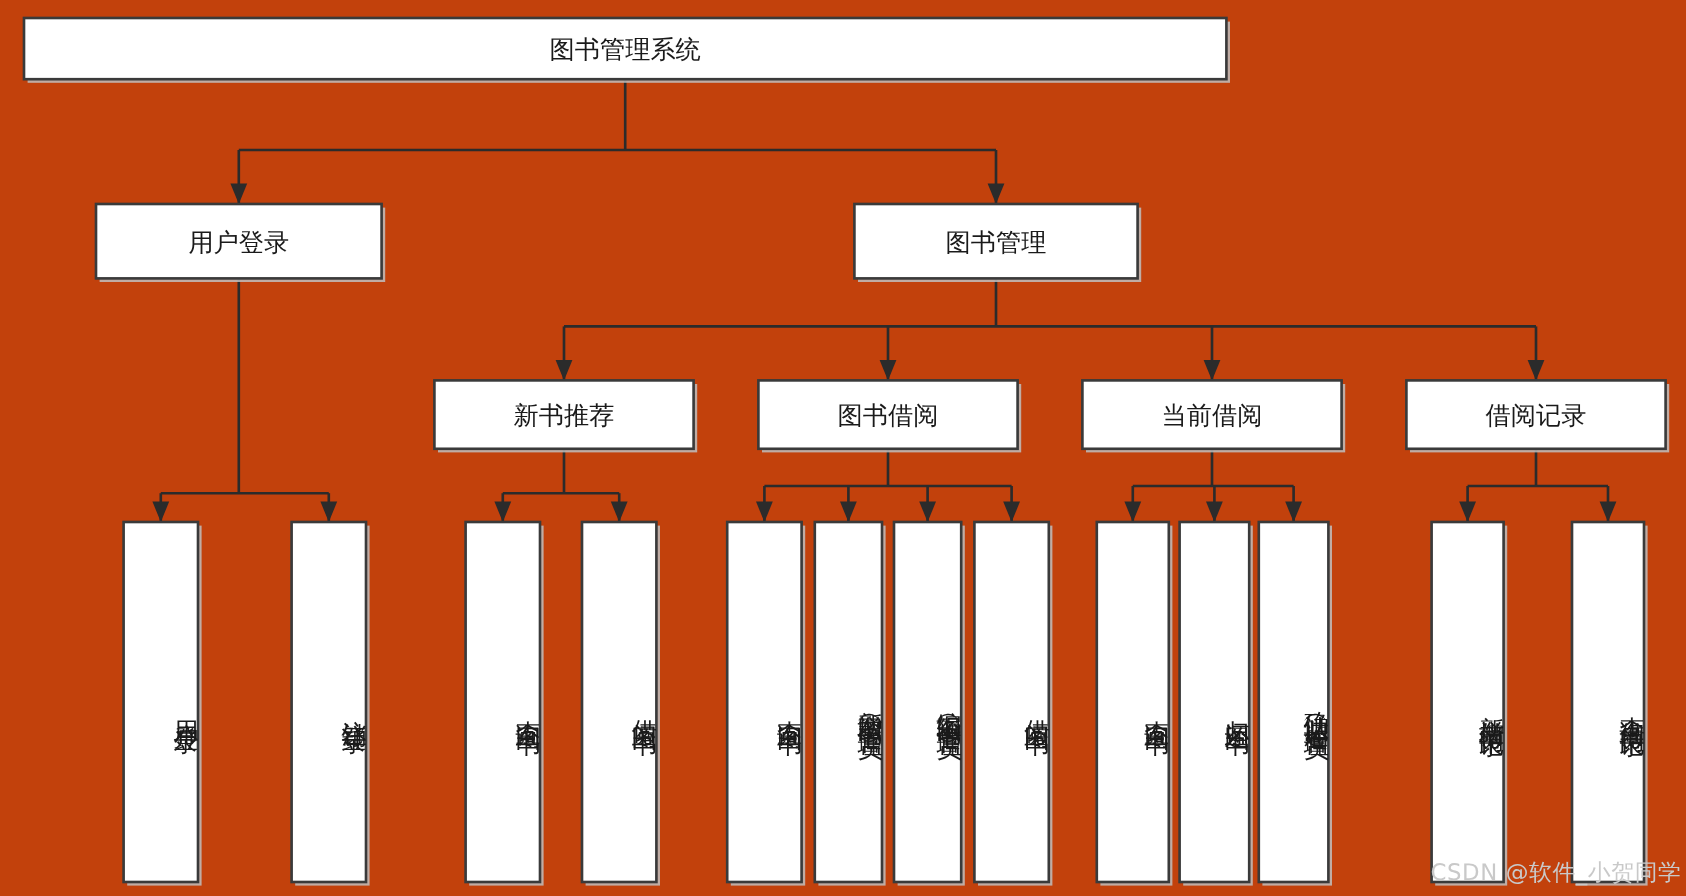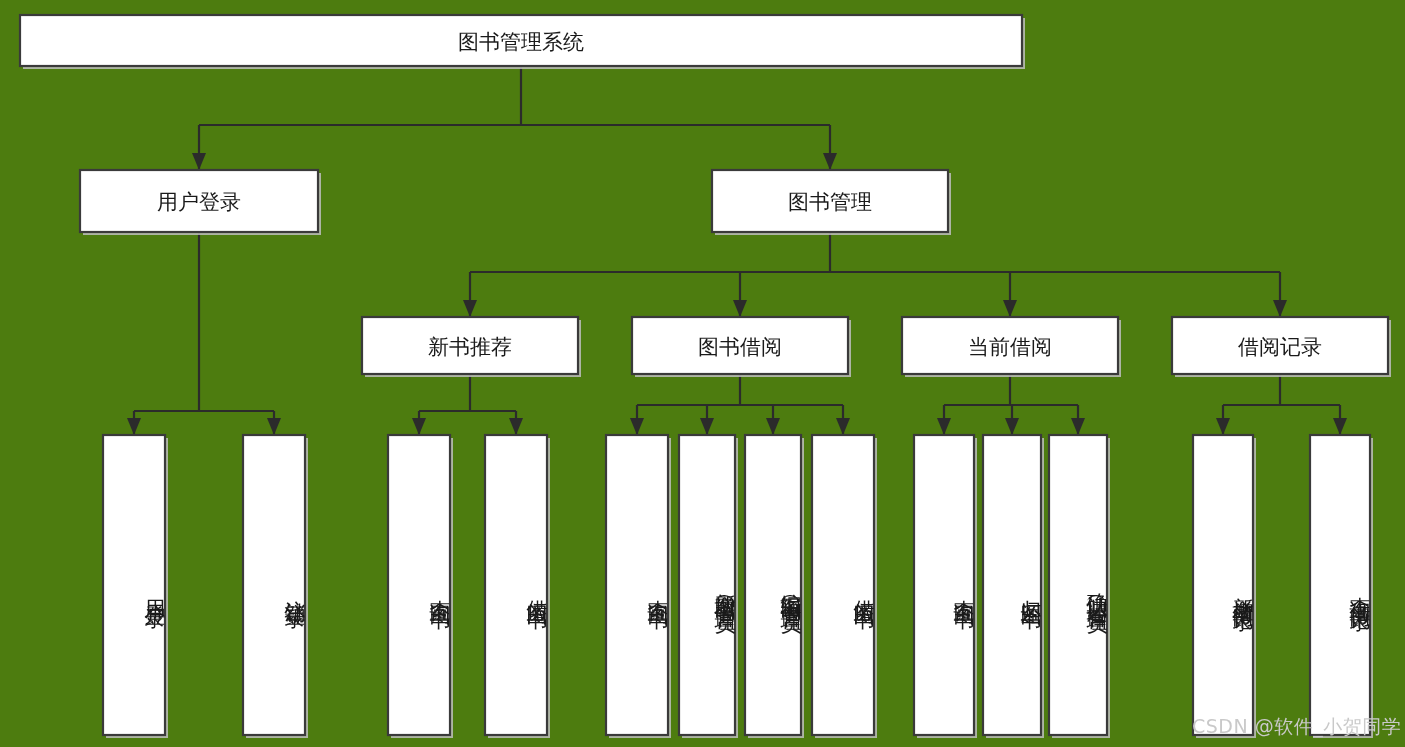--- a/index.html
+++ b/index.html
@@ -8,21 +8,21 @@
     padding: 0;
     background: #ffffff;
   }
   body {
     font-family: "DejaVu Sans", "Liberation Sans", sans-serif;
   }
   #diagram-root {
     position: relative;
     width: 1405px;
     height: 747px;
-    background: #4d7c0f;
+    background: #c2410c;
     overflow: hidden;
   }
   svg.diagram-canvas {
     position: absolute;
     left: 0;
     top: 0;
     width: 1405px;
     height: 747px;
     display: block;
   }

